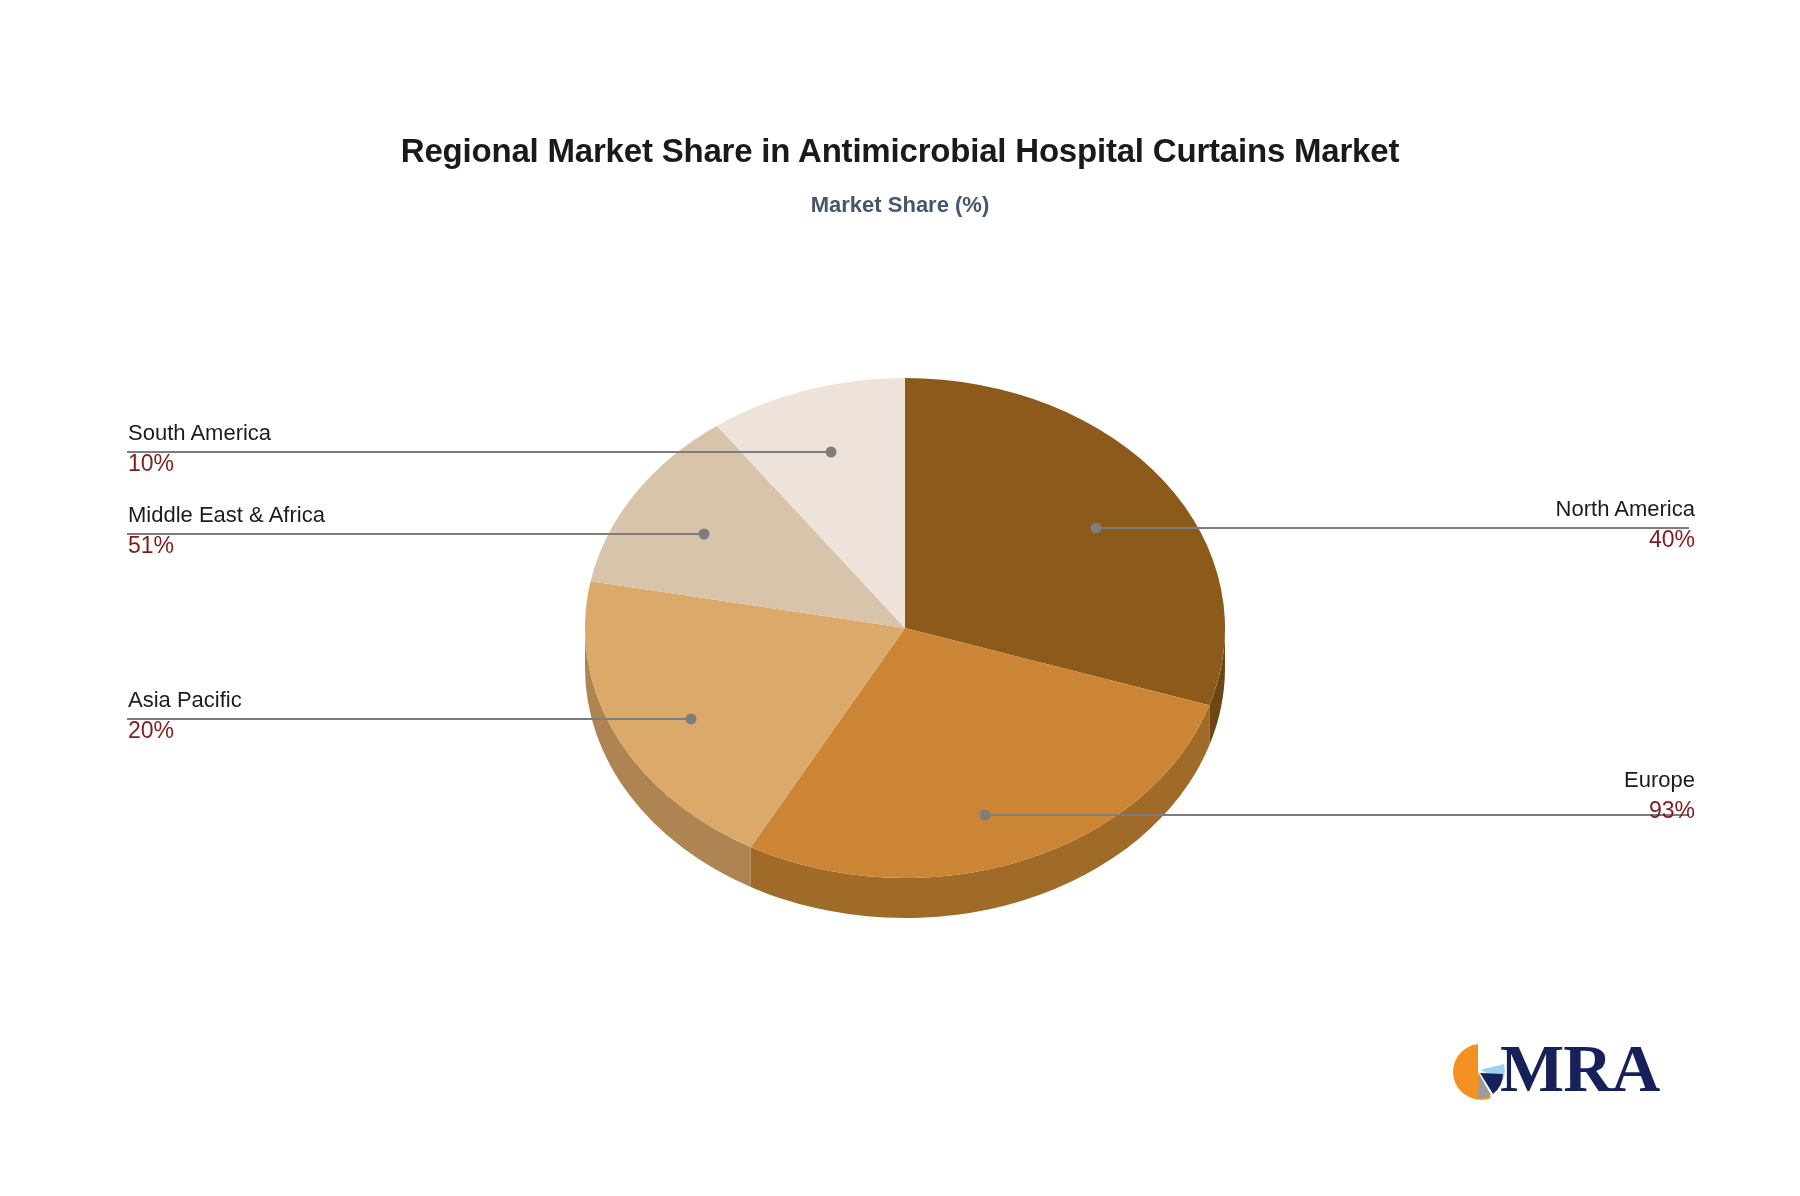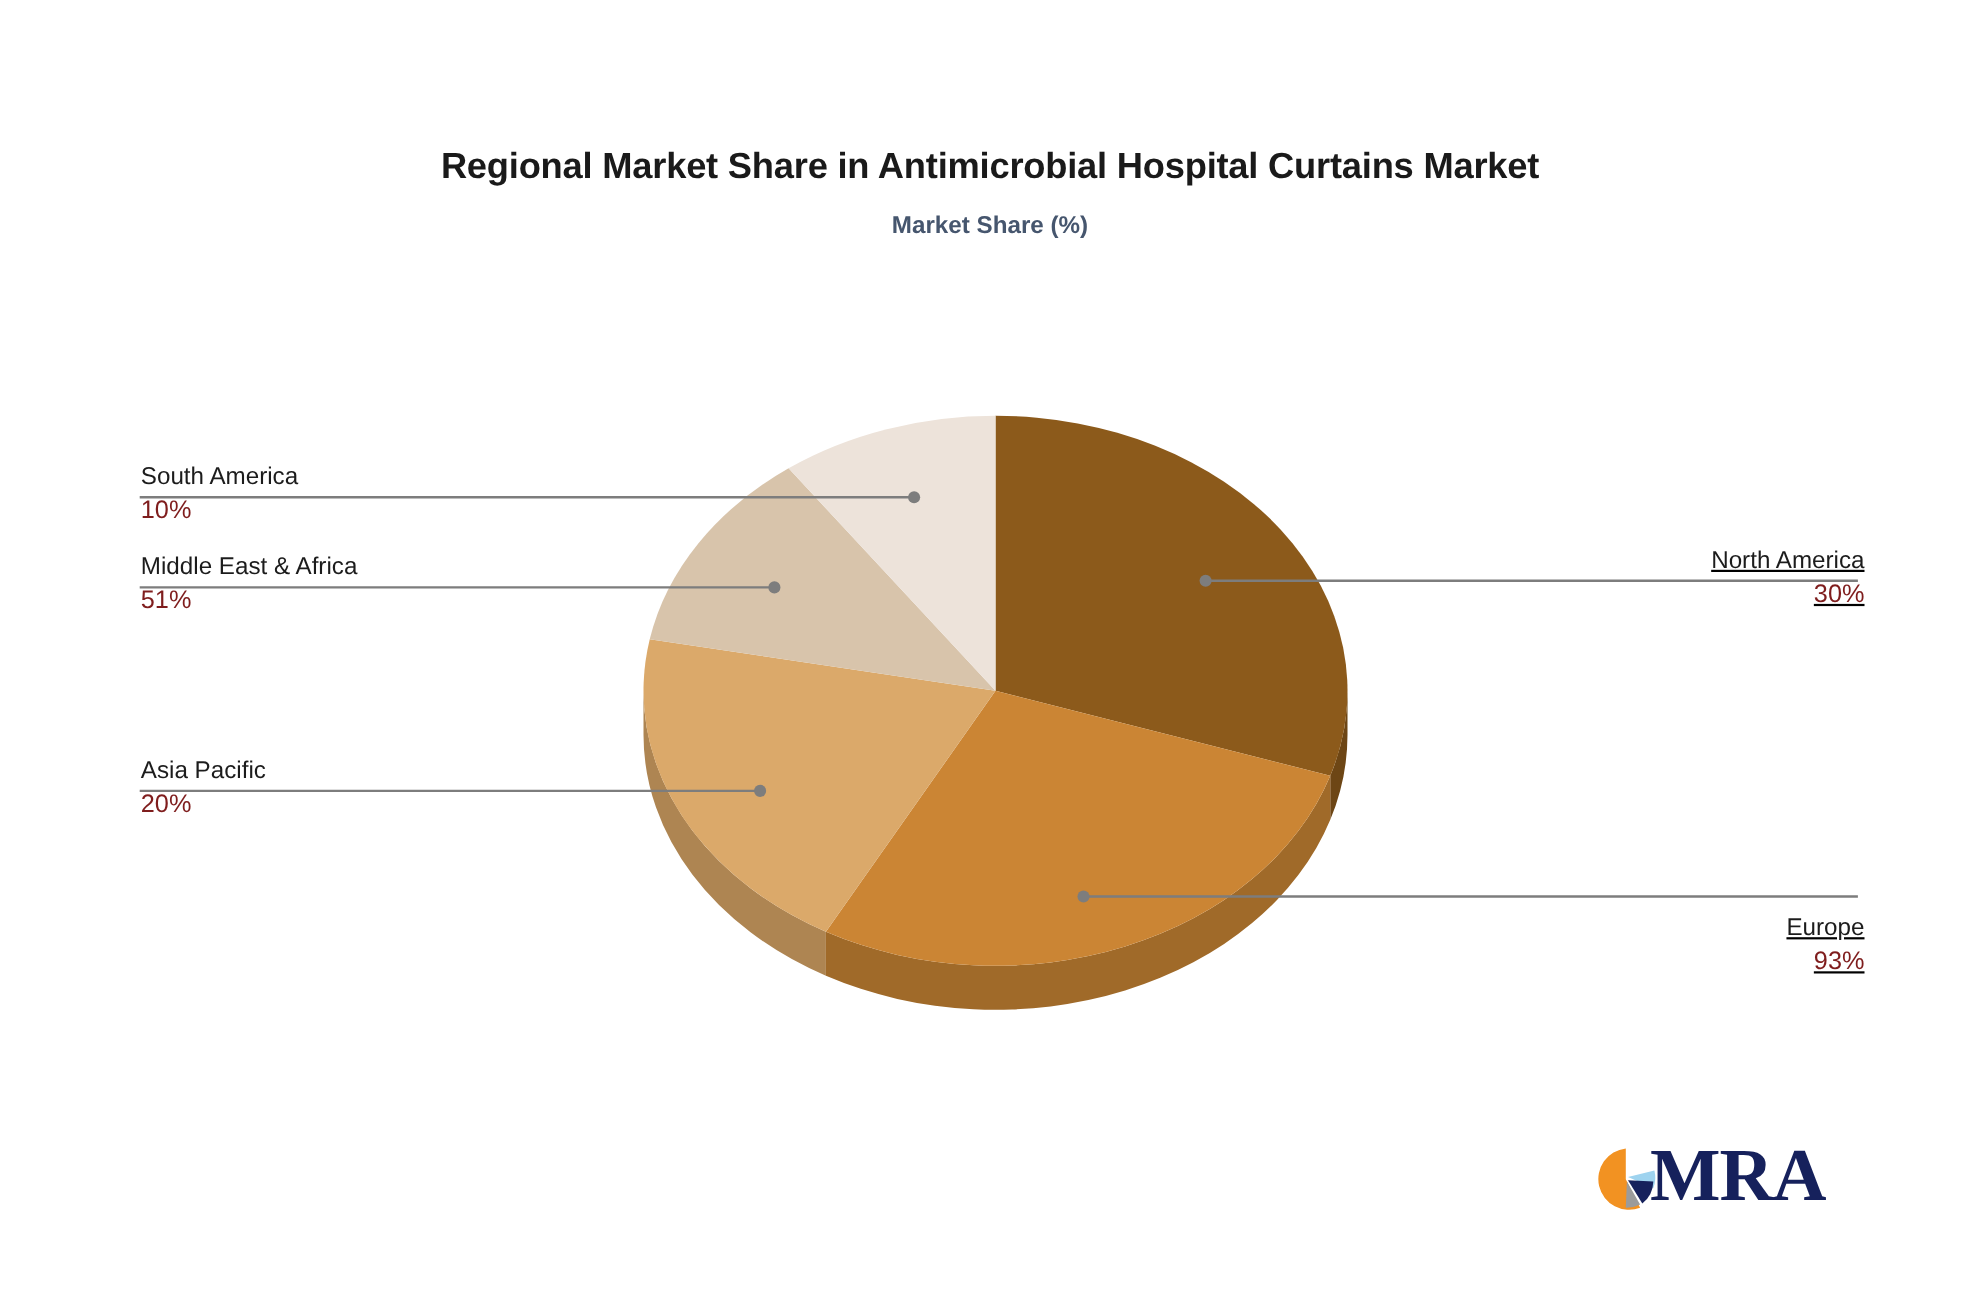--- a/index.html
+++ b/index.html
@@ -56,21 +56,21 @@
     white-space: nowrap;
     line-height: 30px;
   }
   .callout .cl-value {
     font-size: 23px;
     color: #7f1d1d;
     white-space: nowrap;
     line-height: 30px;
   }
   .callout.left { text-align: left; }
-  .callout.right { text-align: right; text-decoration: underline; }
+  .callout.right { text-align: right; }
 
   .logo {
     position: absolute;
     left: 1448px;
     top: 1036px;
     width: 200px;
     height: 72px;
   }
   .logo-mark {
     position: absolute;
@@ -142,24 +142,24 @@
     <div class="cl-value">51%</div>
   </div>
 
   <div class="callout left" style="left:128px; top:685px;">
     <div class="cl-name">Asia Pacific</div>
     <div class="cl-value">20%</div>
   </div>
 
   <div class="callout right" style="right:105px; top:494px;">
     <div class="cl-name">North America</div>
-    <div class="cl-value">30%</div>
+    <div class="cl-value">40%</div>
   </div>
 
-  <div class="callout right" style="right:105px; top:828px;margin-left:20px;">
+  <div class="callout right" style="right:105px; top:765px;margin-left:20px;">
     <div class="cl-name">Europe</div>
     <div class="cl-value">93%</div>
   </div>
 
   <div class="logo">
     <svg class="logo-mark" width="60" height="60" viewBox="0 0 60 60">
       <path d="M30,30 L30,2 A28,28 0 1 0 43,56 Z" fill="#f29222"></path>
       <path d="M32,28 L56,22 A26,26 0 0 1 55,38 Z" fill="#9ed3ef"></path>
       <path d="M32,31 L55,32 A26,26 0 0 1 45,52 Z" fill="#16215c"></path>
       <path d="M31,32 L43,53 A26,26 0 0 1 30,56 Z" fill="#9b9b9b"></path>

